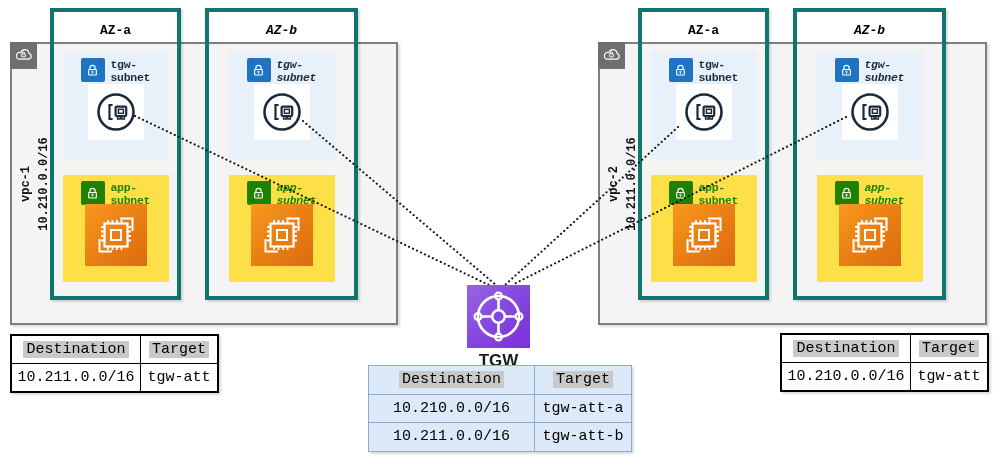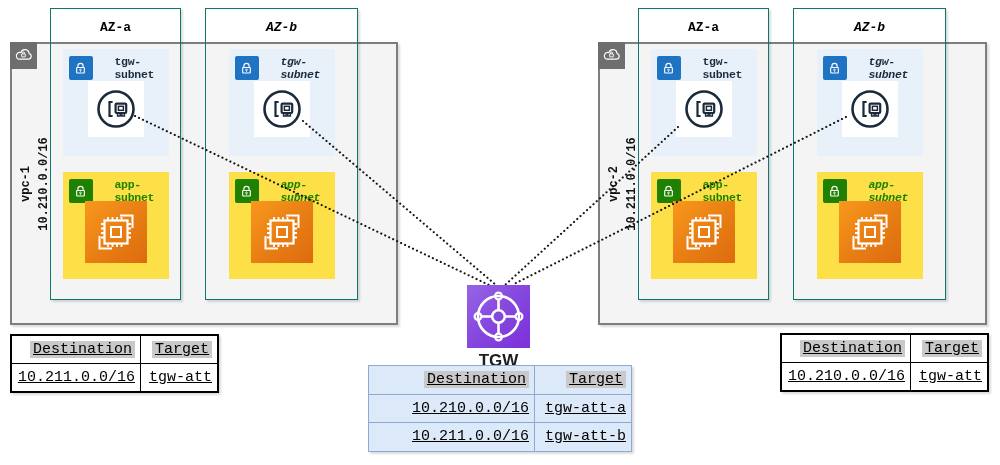--- a/index.html
+++ b/index.html
@@ -17,33 +17,33 @@
 
   .vpc-corner-icon{position:absolute;left:0;top:34px;width:27px;height:27px;
            background:#6e6e6e;display:flex;align-items:center;justify-content:center;z-index:3;}
 
   .vpc-label{position:absolute;left:2px;top:34px;bottom:0;width:46px;
            display:flex;align-items:center;justify-content:center;z-index:2;}
   .vpc-label .rot{transform:rotate(-90deg);text-align:center;font-weight:bold;
            font-size:12px;color:#111;line-height:1.5;white-space:nowrap;}
   .vpc-label .rot span{display:block;}
 
-  .az{position:absolute;top:0;height:292px;border:1px solid #0f766e;
+  .az{position:absolute;top:0;height:292px;border:4px solid #0f766e;
       box-shadow:2px 2px 2px rgba(0,0,0,.14);box-sizing:border-box;}
   .az-a{left:40px;width:131px;}
   .az-b{left:195px;width:153px;font-style:italic;}
   .az-label{position:absolute;top:11px;left:0;right:0;text-align:center;
       font-weight:bold;font-size:13px;color:#000;}
 
   
   .subnet{position:absolute;left:50%;transform:translateX(-50%);
           width:106px;height:107px;}
   .subnet.tgw{top:40px;background:#e8f1fa;}
   .subnet.app{top:163px;background:#fde047;}
-  .subnet-head{position:absolute;left:6px;top:6px;display:flex;align-items:center;gap:22px;}
+  .subnet-head{position:absolute;left:18px;top:6px;display:flex;align-items:flex-start;gap:6px;}
   .lock{width:24px;height:24px;border-radius:2px;flex:0 0 auto;
         display:flex;align-items:center;justify-content:center;}
   .lock.blue{background:#1e73c2;}
   .lock.green{background:#1e8102;}
   .subnet-name{font-weight:bold;font-size:11.5px;letter-spacing:-.3px;}
   .subnet.tgw .subnet-name{color:#1b2c3d;}
   .subnet.app .subnet-name{color:#1d8102;}
 
   .eni{position:absolute;left:50%;transform:translateX(-50%);top:32px;
        width:56px;height:56px;background:#fff;}
@@ -55,21 +55,21 @@
             background:linear-gradient(135deg,#9764e5 0%,#8547de 50%,#7c30da 100%);}
   .tgw-caption{position:absolute;left:459px;top:351px;width:79px;text-align:center;
             font-family:"Liberation Sans",sans-serif;font-weight:bold;font-size:17px;color:#1d1d1d;}
 
   
   .links{position:absolute;left:0;top:0;z-index:5;pointer-events:none;}
 
   
   table.rt{position:absolute;border-collapse:collapse;font-size:15px;color:#000;
            box-shadow:2px 2px 2px rgba(0,0,0,.14);}
-  table.rt td{text-align:right;height:27px;padding:0 5px;white-space:nowrap;text-decoration:underline;}
+  table.rt td{text-align:center;height:27px;padding:0 5px;white-space:nowrap;}
   .rt-plain{background:#fff;border:2px solid #000;}
   .rt-plain td{border:1.4px solid #000;}
   .rt-blue{background:#dbe9f8;border:1.6px solid #7d9cc7;}
   .rt-blue td{border:1px solid #8fa9d0;}
   #rt-left{left:10px;top:334px;}
   #rt-right{left:780px;top:333px;}
   #rt-tgw{left:368px;top:365px;}
   #rt-left td.c1,#rt-right td.c1{min-width:118px;}
   #rt-left td.c2,#rt-right td.c2{min-width:66px;}
   #rt-tgw td{height:27.5px;}

